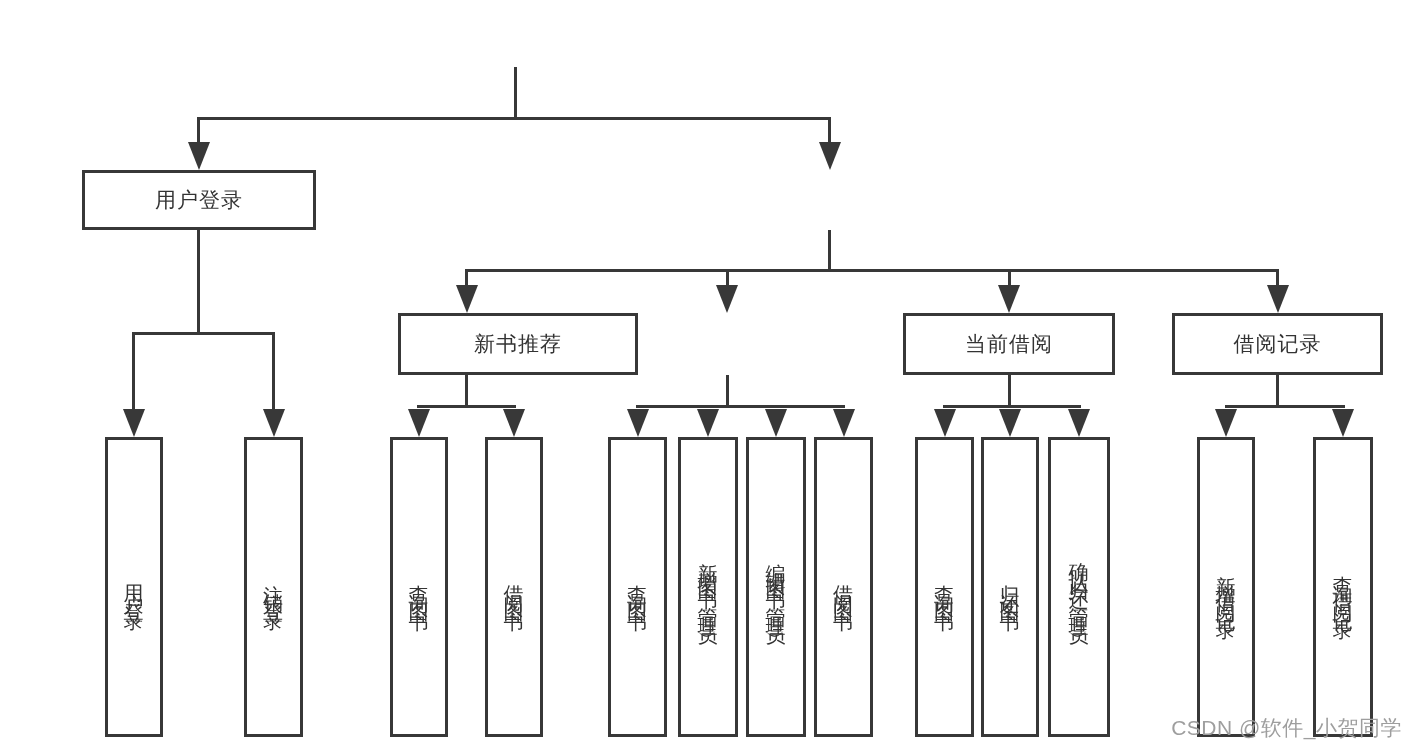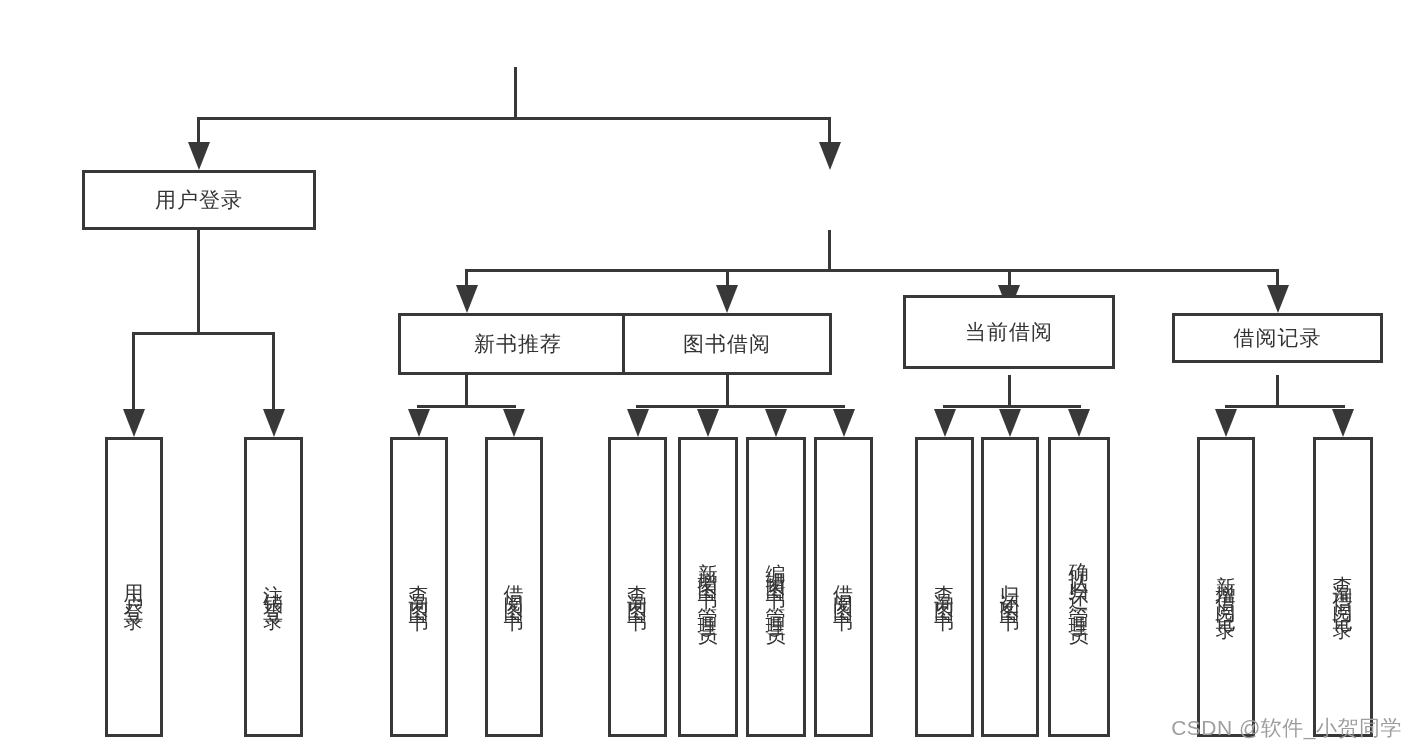--- a/index.html
+++ b/index.html
@@ -84,27 +84,24 @@
   <div class="lv" style="left:726px;top:269px;height:18px;"></div>
   <div class="arr" style="left:716px;top:285px;"></div>
   <div class="lv" style="left:1008px;top:269px;height:18px;"></div>
   <div class="arr" style="left:998px;top:285px;"></div>
   <div class="lv" style="left:1276px;top:269px;height:18px;"></div>
   <div class="arr" style="left:1267px;top:285px;"></div>
 
   <div class="hbox" style="left:362px;top:313px;width:240px;height:62px;margin-left:36px;">
     <span>新书推荐</span>
   </div>
-  <div class="hbox" style="left:622px;top:313px;width:210px;height:62px;">
-    <span>图书借阅</span>
-  </div>
-  <div class="hbox" style="left:903px;top:295px;width:212px;height:74px;font-family:Liberation Serif, serif;">
+  <div class="hbox" style="left:903px;top:313px;width:212px;height:62px;font-family:Liberation Serif, serif;">
     <span>当前借阅</span>
   </div>
-  <div class="hbox" style="left:1172px;top:313px;width:211px;height:50px;">
+  <div class="hbox" style="left:1172px;top:313px;width:211px;height:62px;">
     <span>借阅记录</span>
   </div>
 
   <div class="lv" style="left:465px;top:375px;height:33px;"></div>
   <div class="lh" style="left:417px;top:405px;width:99px;"></div>
   <div class="arr" style="left:408px;top:409px;"></div>
   <div class="arr" style="left:503px;top:409px;"></div>
 
   <div class="lv" style="left:726px;top:375px;height:33px;"></div>
   <div class="lh" style="left:636px;top:405px;width:209px;"></div>

